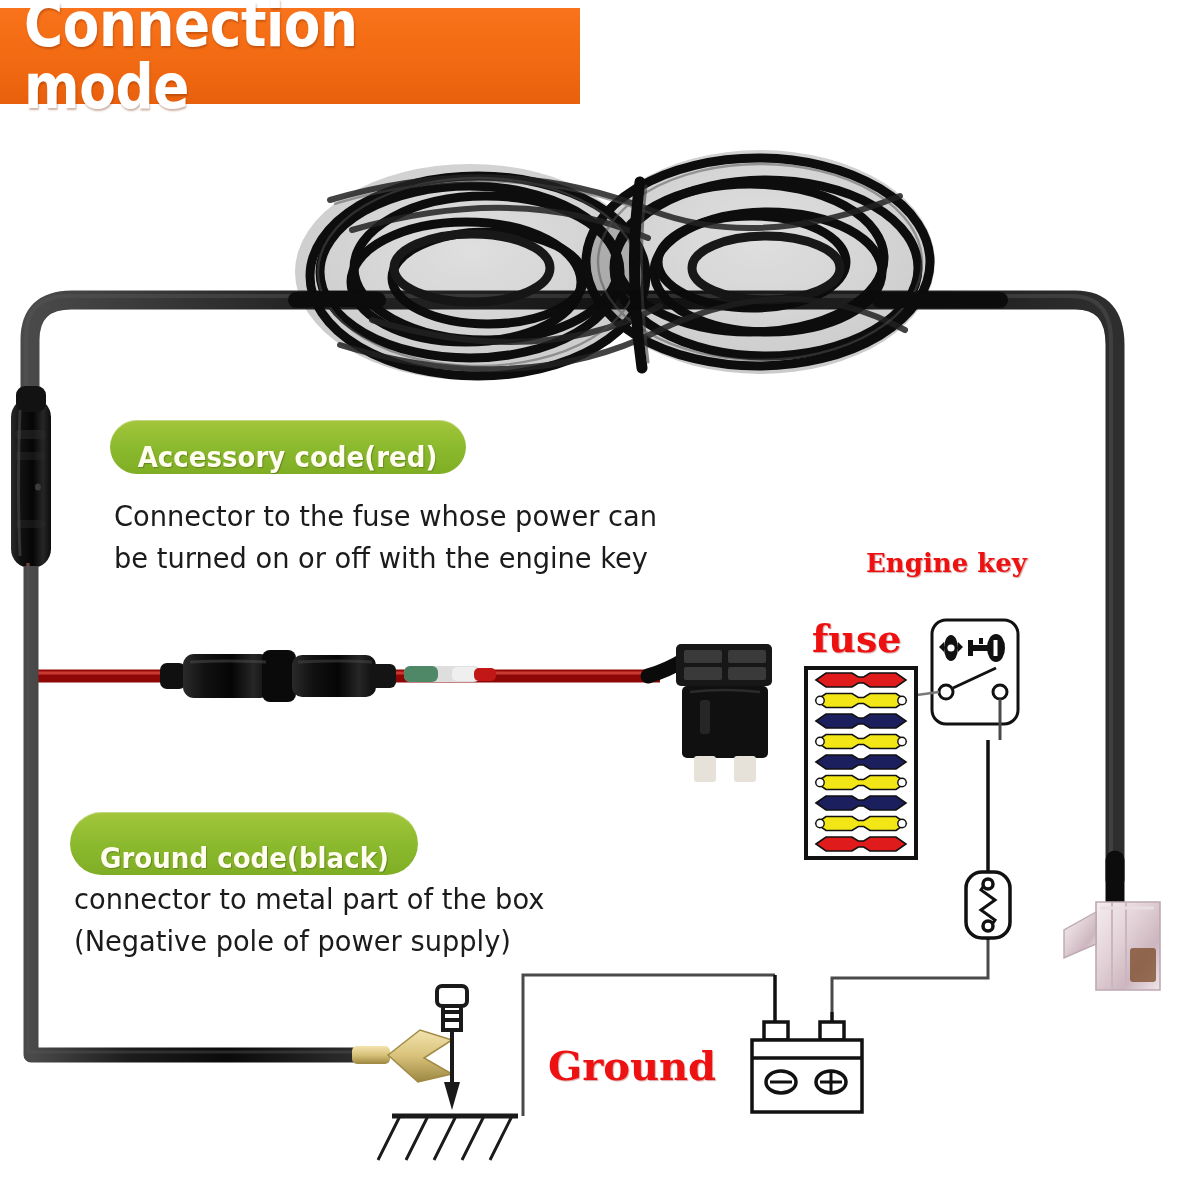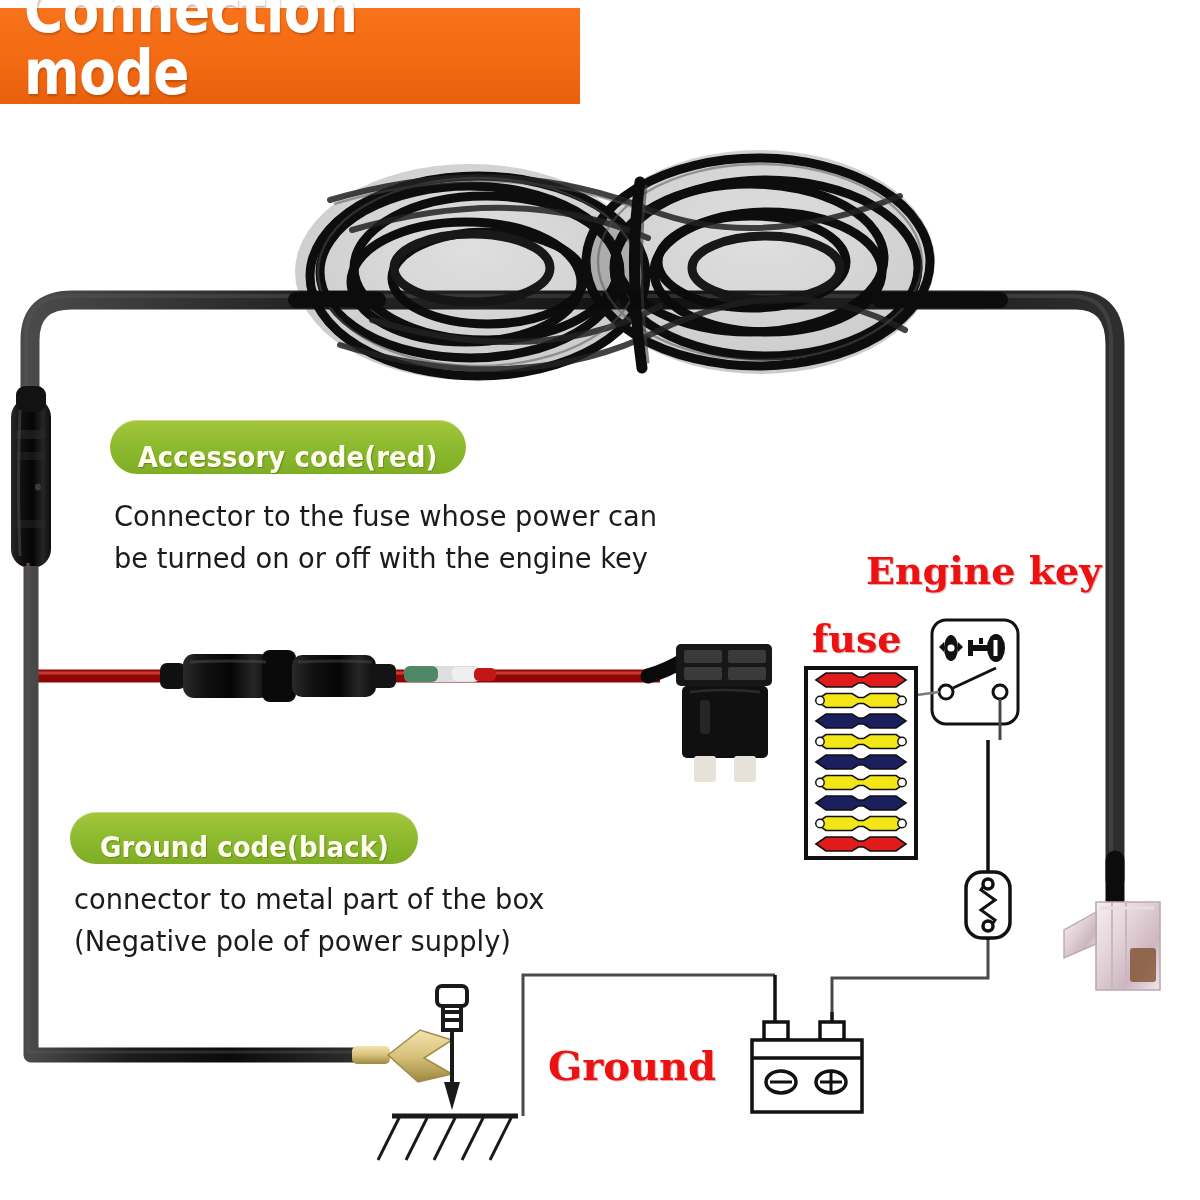--- a/index.html
+++ b/index.html
@@ -3,52 +3,52 @@
 <meta charset="utf-8">
 <style>
   html,body{margin:0;padding:0;background:#fff;}
   body{width:1200px;height:1200px;position:relative;overflow:hidden;
        font-family:"Liberation Sans",sans-serif;}
   #stage{position:absolute;inset:0;width:1200px;height:1200px;}
 
   
   .banner{position:absolute;left:0;top:8px;width:580px;height:96px;
           background:linear-gradient(180deg,#f8731b 0%,#f26a12 55%,#e8600c 100%);
-          display:flex;align-items:flex-end;}
+          display:flex;align-items:center;}
   .banner .t{color:#fff;font-size:62px;line-height:1;
              font-family:"DejaVu Sans",sans-serif;font-weight:bold;
              letter-spacing:-0.5px;padding-left:28px;
              transform:scaleX(0.86);transform-origin:left center;
              text-shadow:1px 2px 2px rgba(120,40,0,.35);}
 
   
   .pill{position:absolute;border-radius:40px;
         background:linear-gradient(180deg,#a3c63c 0%,#8cba2e 50%,#7fae25 100%);
         display:flex;align-items:flex-end;justify-content:center;
         box-shadow:inset 0 1px 0 rgba(255,255,255,.35);}
   .pill span{color:#fffdf0;font-weight:bold;
              font-family:"DejaVu Sans",sans-serif;
              transform:scaleX(0.9);text-shadow:1px 1px 1px rgba(60,80,10,.45);}
   #pill-acc{left:110px;top:420px;width:356px;height:54px;}
   #pill-acc span{font-size:29px;}
-  #pill-gnd{left:70px;top:812px;width:348px;height:52px;}
+  #pill-gnd{left:70px;top:812px;width:348px;height:63px;}
   #pill-gnd span{font-size:29px;}
 
   
   .para{position:absolute;color:#1b1b1b;font-size:29px;line-height:42px;
         font-family:"DejaVu Sans",sans-serif;font-weight:500;white-space:pre-line;
         transform:scaleX(0.94);transform-origin:left top;}
   #para-acc{left:114px;top:495px;width:640px;}
   #para-gnd{left:74px;top:878px;width:620px;}
 
   
   .redlbl{position:absolute;color:#ee1111;font-weight:bold;
           font-family:"DejaVu Serif",serif;
           text-shadow:1px 1px 1px rgba(140,0,0,.35);white-space:nowrap;}
-  #lbl-enginekey{left:866px;top:548px;font-size:38px;}
+  #lbl-enginekey{left:866px;top:548px;font-size:26px;}
   #lbl-fuse{left:812px;top:616px;font-size:38px;}
   #lbl-mainfuse{left:548px;top:928px;font-size:40px;}
   #lbl-ground{left:548px;top:1042px;font-size:40px;}
 
   
   svg.layer{position:absolute;left:0;top:0;width:1200px;height:1200px;
             overflow:visible;pointer-events:none;}
 </style>
 </head>
 <body>

